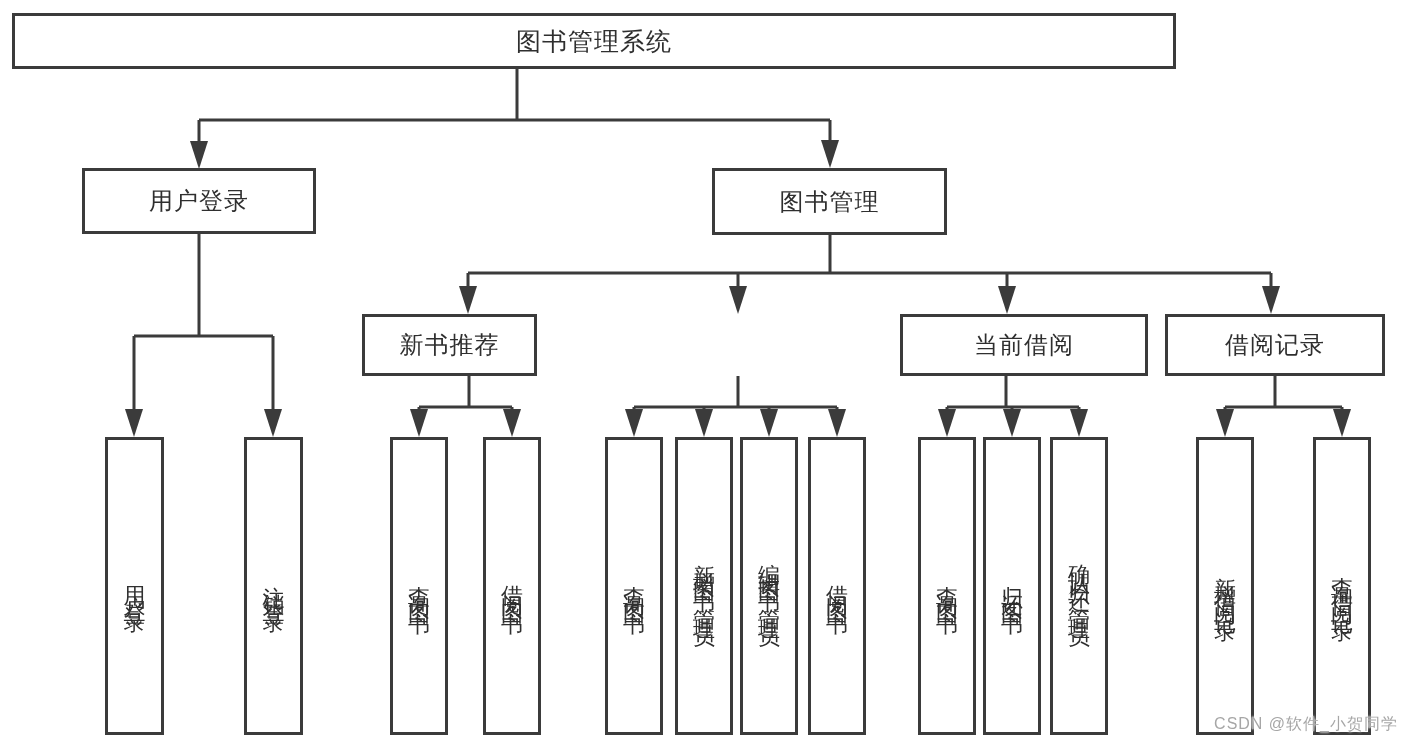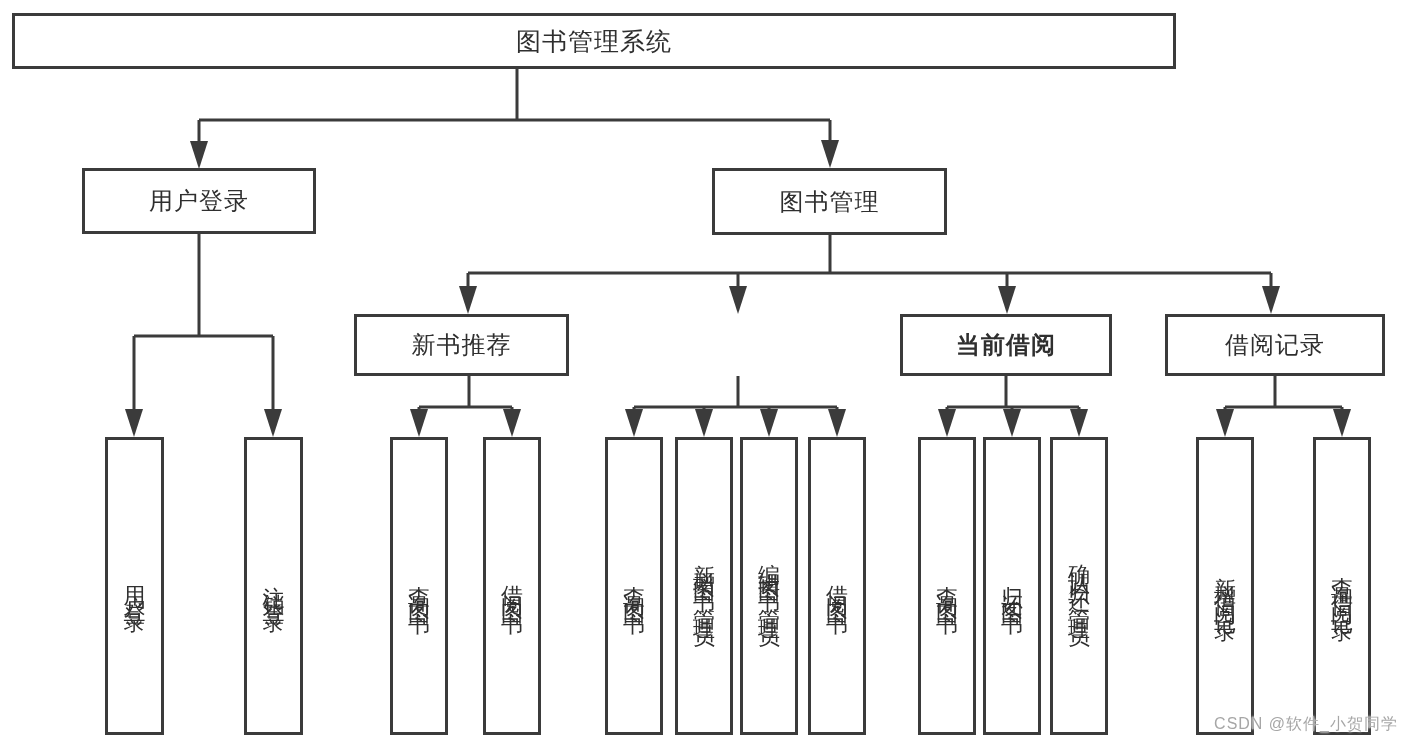--- a/index.html
+++ b/index.html
@@ -95,22 +95,22 @@
     <path d="M1275,376 V407 M1225,407 H1342 M1225,407 V411 M1342,407 V411"></path>
     <polygon points="1216,409 1234,409 1225,437"></polygon>
     <polygon points="1333,409 1351,409 1342,437"></polygon>
   </svg>
 
   <div class="node root" style="left:12px;top:13px;width:1164px;height:56px;">图书管理系统</div>
 
   <div class="node" style="left:82px;top:168px;width:234px;height:66px;">用户登录</div>
   <div class="node" style="left:712px;top:168px;width:235px;height:67px;">图书管理</div>
 
-  <div class="node" style="left:354px;top:314px;width:215px;height:62px;">新书推荐</div>
-  <div class="node" style="left:900px;top:314px;width:212px;height:62px;font-weight:bold;">当前借阅</div>
+  <div class="node" style="left:362px;top:314px;width:175px;height:62px;">新书推荐</div>
+  <div class="node" style="left:900px;top:314px;width:248px;height:62px;">当前借阅</div>
   <div class="node" style="left:1165px;top:314px;width:220px;height:62px;">借阅记录</div>
 
   <div class="leaf" style="left:105px;top:437px;width:59px;height:298px;">
     <span>用户登录</span>
   </div>
   <div class="leaf" style="left:244px;top:437px;width:59px;height:298px;">
     <span>注销登录</span>
   </div>
 
   <div class="leaf" style="left:390px;top:437px;width:58px;height:298px;">

